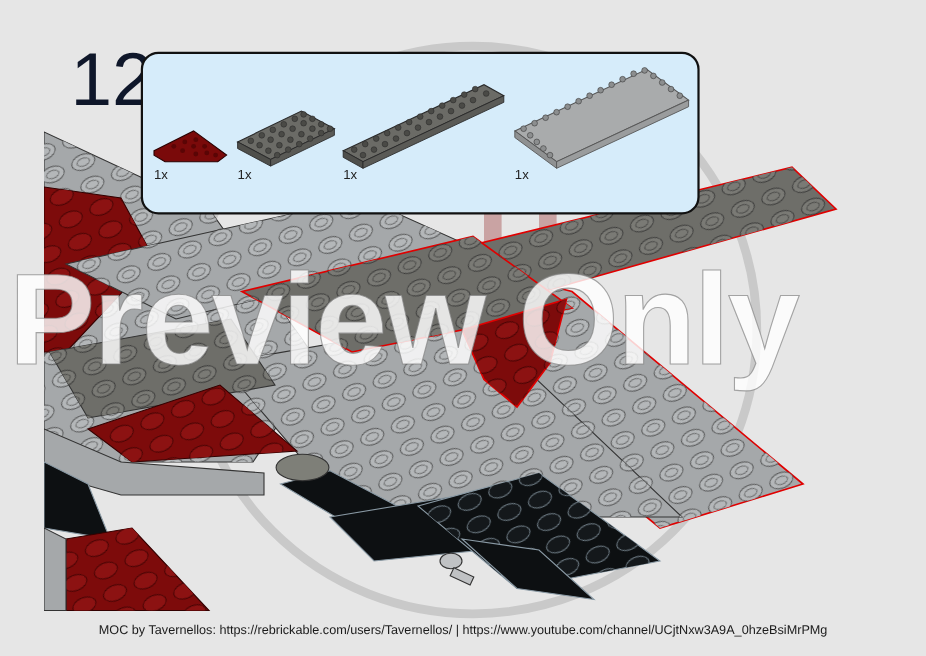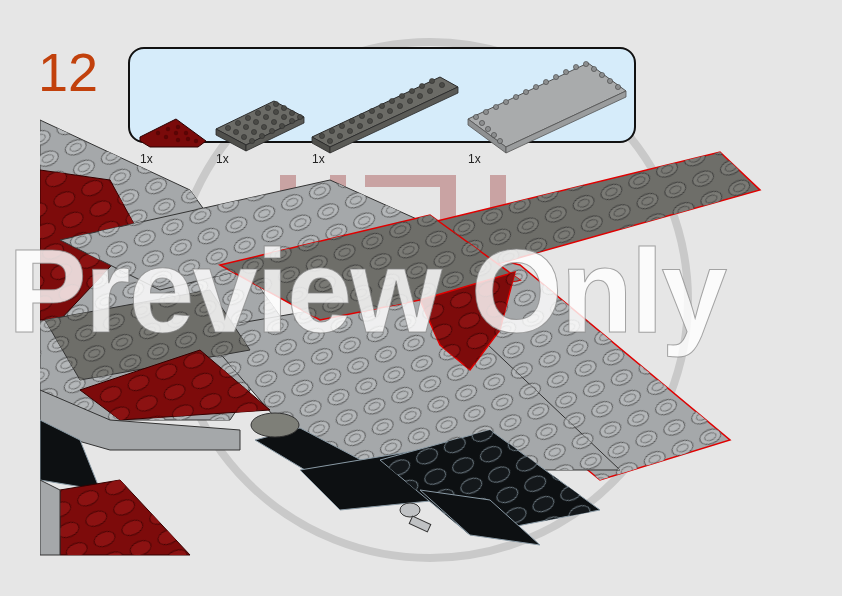--- a/index.html
+++ b/index.html
@@ -4,27 +4,27 @@
 <style>
   html, body { margin: 0; padding: 0; }
   body {
     width: 842px; height: 596px; overflow: hidden;
     background: #e6e6e6;
     font-family: "Liberation Sans", sans-serif;
     position: relative;
   }
   .page { position: absolute; left: 0; top: 0; width: 842px; height: 596px; }
   .step-number {
-    position: absolute; left: 38px; top: 40px;
-    font-size: 54px; line-height: 64px; color: #c2410c;
+    position: absolute; left: 64px; top: 40px;
+    font-size: 68px; line-height: 64px; color: #0f172a;
     font-family: "Liberation Sans", sans-serif;
   }
   .parts-callout {
     position: absolute; left: 128px; top: 47px;
-    width: 508px; height: 96px;
+    width: 508px; height: 148px;
     background: #d6ecfa;
     border: 2px solid #111;
     border-radius: 16px;
     box-sizing: border-box;
     z-index: 5;
   }
   .part { position: absolute; }
   .part svg { position: absolute; left: 0; top: 0; overflow: visible; }
   .part-qty {
     position: absolute; font-size: 12px; color: #222;
@@ -252,13 +252,14 @@
             <circle cx="28" cy="74" r="2.6"></circle>
             <circle cx="34" cy="80" r="2.6"></circle>
         </g>
       </svg>
       <div class="part-qty" style="left:2px; top:91px;">1x</div>
     </div>
   </div>
 
   <div class="preview-text">Preview Only</div>
 
+  <div class="footer-credit">MOC by Tavernellos: https://rebrickable.com/users/Tavernellos/ | https://www.youtube.com/channel/UCjtNxw3A9A_0hzeBsiMrPMg</div>
 </div>
 
 </body></html>

